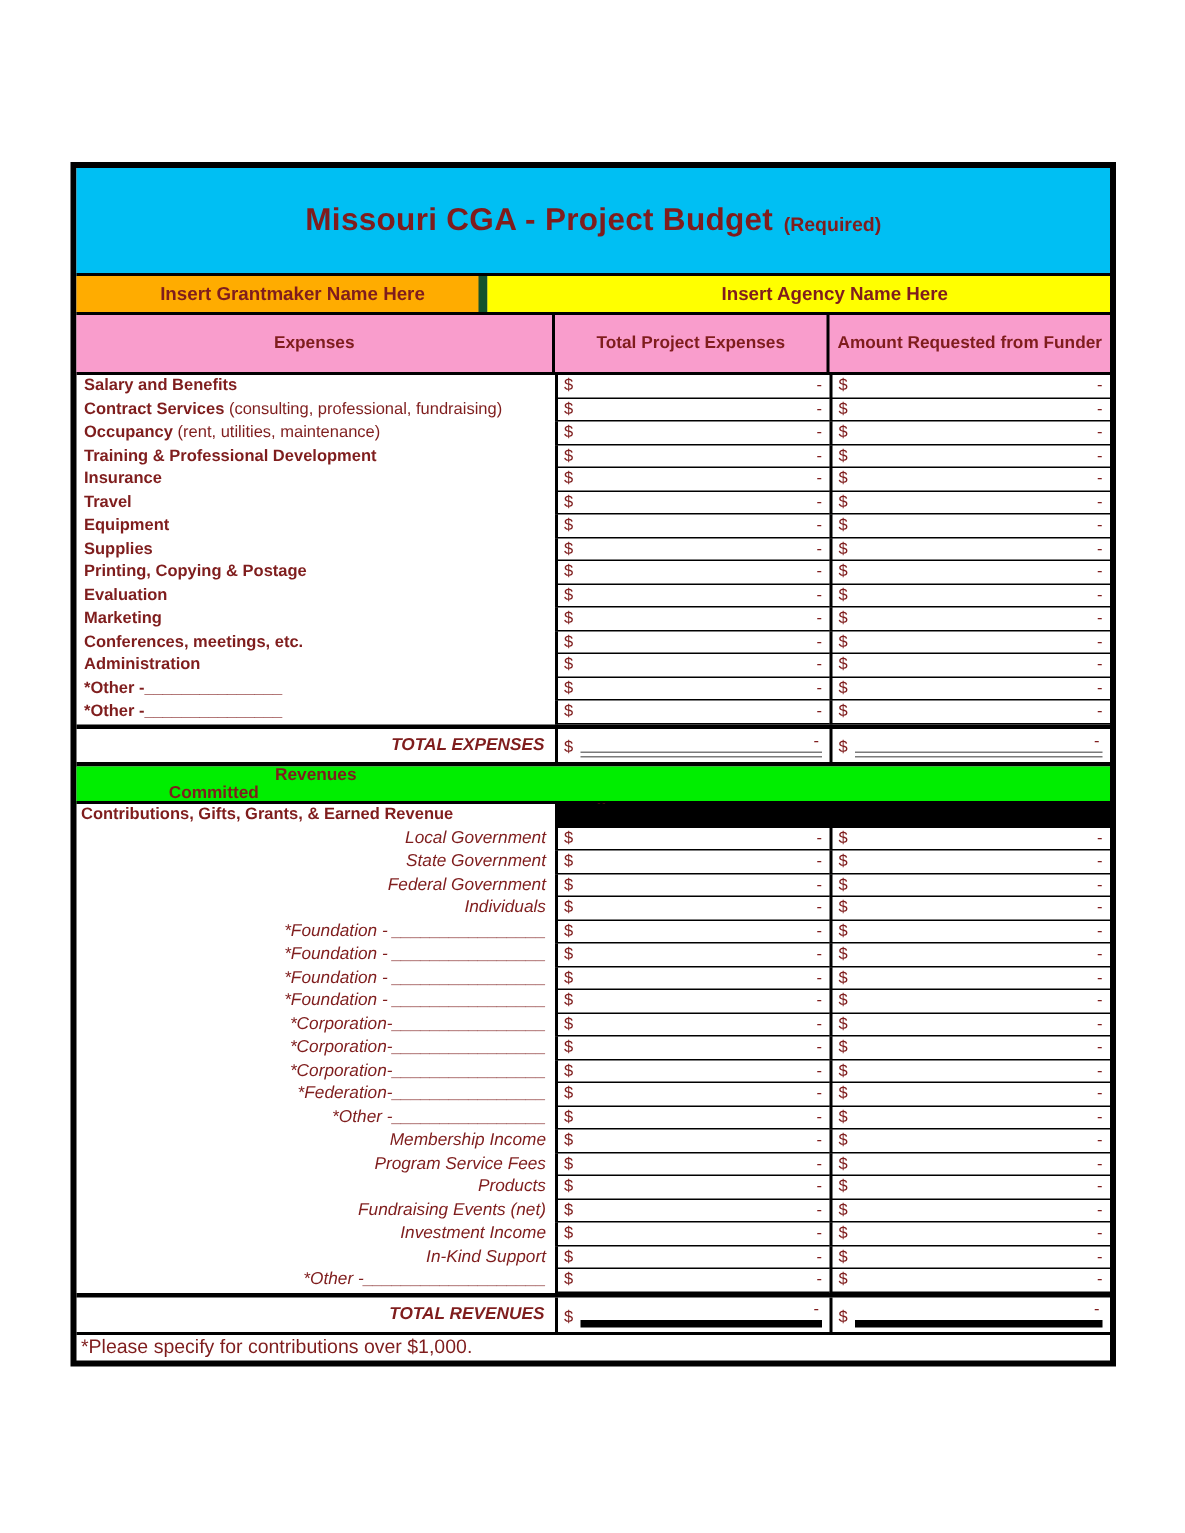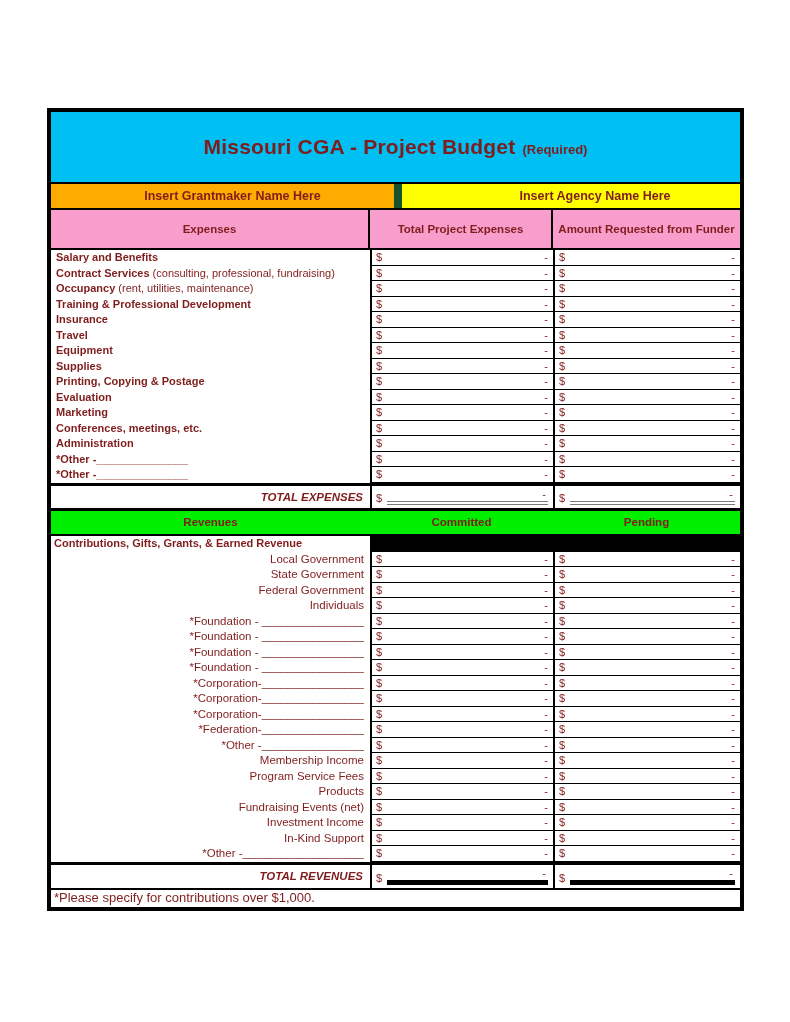--- a/index.html
+++ b/index.html
@@ -19,41 +19,41 @@
   }
   .title-main { font-size:21px; font-weight:bold; letter-spacing:0.2px; }
   .title-suffix { font-size:13px; font-weight:bold; margin-left:7px; padding-top:4px; }
 
   
   .names-row { display:flex; height:26px; border-bottom:2px solid #000; }
   .name-cell {
     display:flex; align-items:center; justify-content:center;
     font-weight:bold; font-size:12.5px;
   }
-  .grantmaker { width:351px; border-right:8px solid #14532d;padding-left:20px; }
+  .grantmaker { width:274px; border-right:6px solid #14532d;padding-left:20px; }
   .agency { flex:1; }
 
   
   .head-row { display:flex; height:40px; font-weight:bold; font-size:11.5px; border-bottom:2px solid #000; }
   .head-cell { display:flex; align-items:center; justify-content:center; white-space:nowrap; }
   .head-row.pink .hc1 { border-right:2px solid #000; }
   .head-row.pink .hc2 { border-right:2px solid #000; }
   .hc1 { width:319px; }
   .hc2 { width:183px; }
   .hc3 { flex:1; }
 
   
   .row { display:flex; height:15.5px; }
   .exp-label {
     width:319px; font-size:11px; line-height:15px; padding-left:5px;
     white-space:nowrap; overflow:hidden;
   }
   .exp-label b { font-weight:bold; }
   .rev-label {
-    width:319px; font-size:11.5px; text-align:right;
+    width:319px; font-size:11.5px; font-style:italic; text-align:right;
     padding-right:6px; line-height:14.5px; white-space:nowrap; overflow:hidden;
   }
   .mcell {
     display:flex; justify-content:space-between; align-items:center;
     font-size:11px; padding:0 5px 0 4px;
     border-left:2px solid #000; border-bottom:1px solid #000;
   }
   .mcell.c2 { width:183px; }
   .mcell.c3 { flex:1; }
 
@@ -289,21 +289,21 @@
       <div class="tcell c2">
         <span class="td">$</span>
         <span class="tline gray-double">-</span>
       </div>
       <div class="tcell c3">
         <span class="td">$</span>
         <span class="tline gray-double">-</span>
       </div>
     </div>
 
-    <div class="head-row green" style="background-color: rgb(0, 238, 0);">
+    <div class="head-row green" style="background-color: rgb(0, 238, 0); flex-direction: column;">
       <div class="head-cell hc1">Revenues</div>
       <div class="head-cell hc2">Committed</div>
       <div class="head-cell hc3">Pending</div>
     </div>
 
     <div class="contrib-row">
       <div class="contrib-label">Contributions, Gifts, Grants, &amp; Earned Revenue</div>
       <div class="contrib-bar" style="background-color: rgb(0, 0, 0);"></div>
     </div>
 

